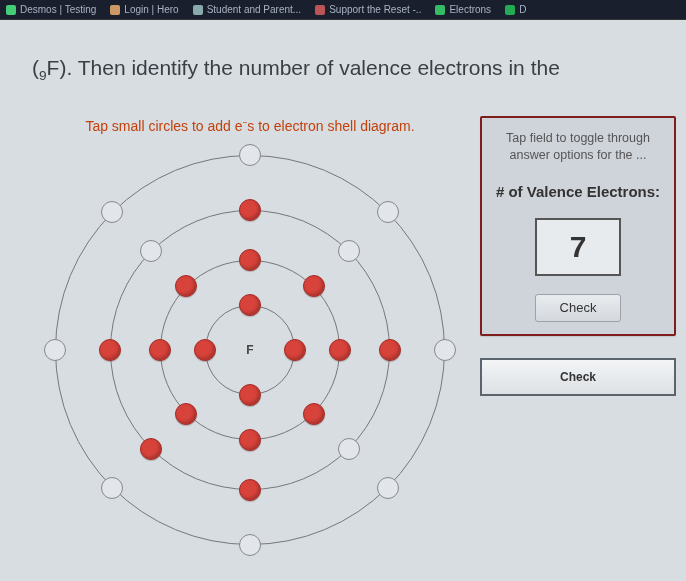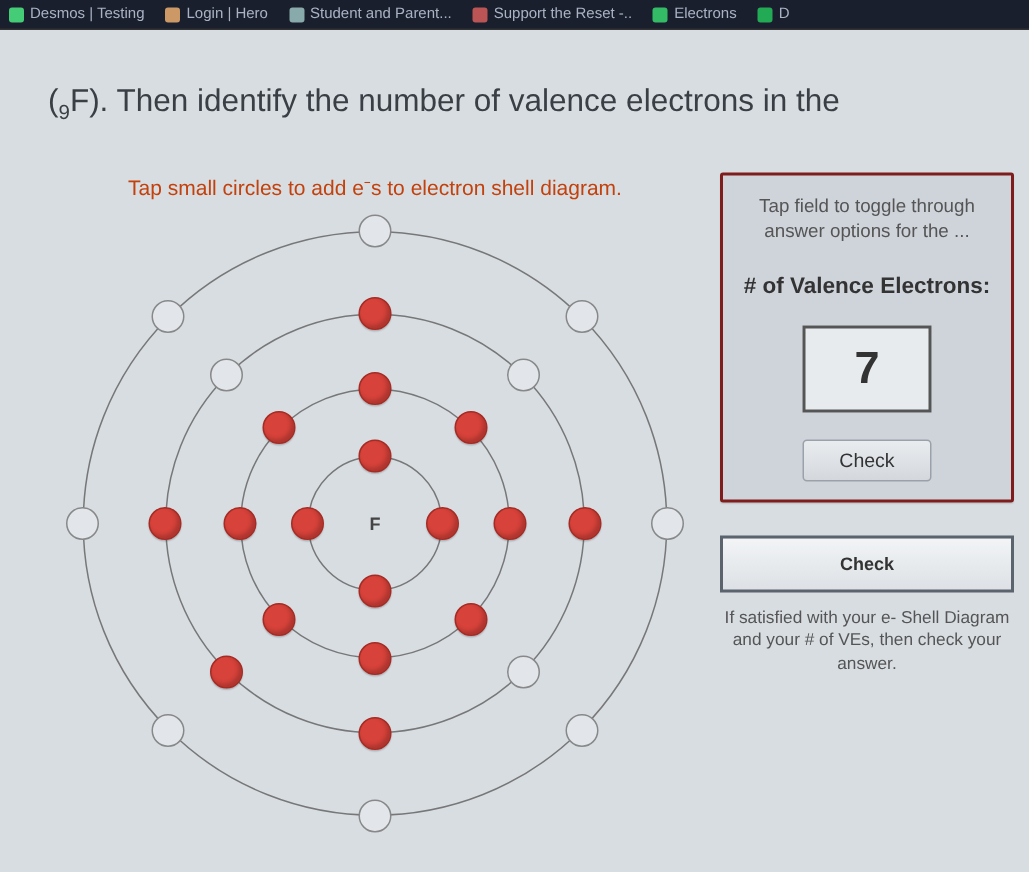--- a/index.html
+++ b/index.html
@@ -199,15 +199,14 @@
       </div>
   </div>
   <div class="side">
     <div class="panel">
       <div class="panel-hint">Tap field to toggle through answer options for the ...</div>
       <div class="ve-label"># of Valence Electrons:</div>
       <div class="ve-box">7</div>
       <div class="reset-btn">Check</div>
     </div>
     <div class="check-btn">Check</div>
-    <div class="check-hint">If satisfied with your e- Shell Diagram and your # of VEs, then check your answer.</div>
   </div>
 </div>
 
 </body></html>

